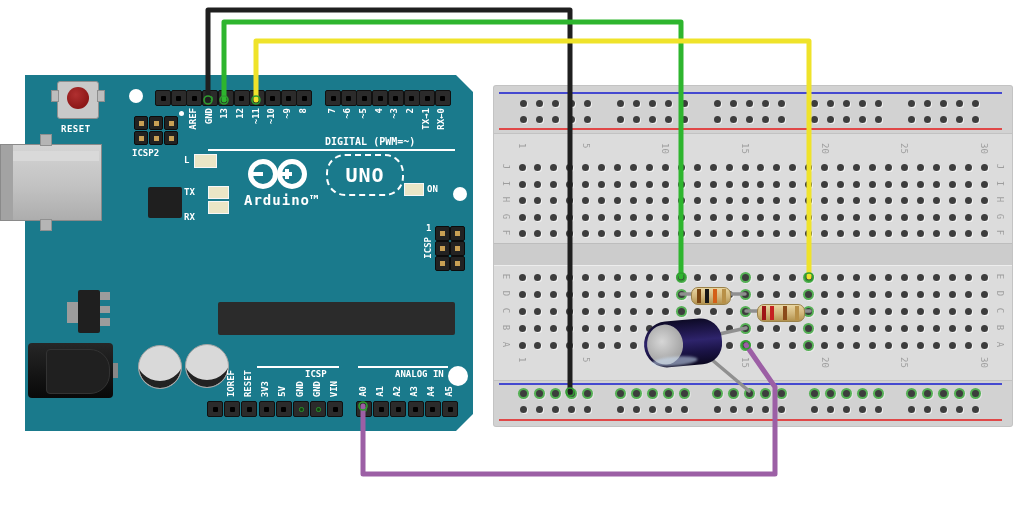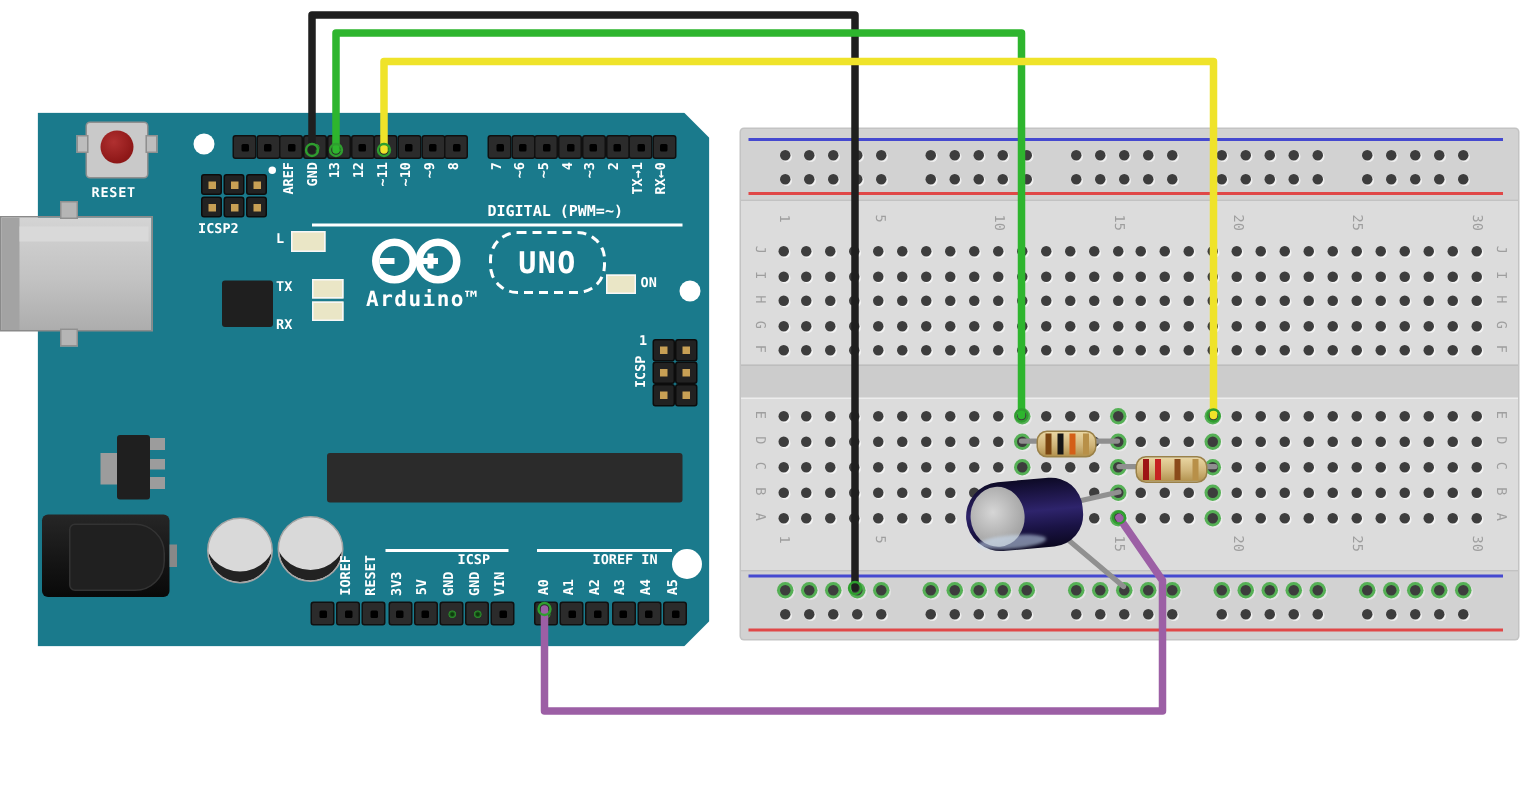--- a/index.html
+++ b/index.html
@@ -164,21 +164,21 @@
       <div class="abs" style="left:18px;top:6px;width:62px;height:43px;background:#202020;border:1px solid #333;border-radius:4px 20px 20px 4px;"></div>
     </div>
     <div class="abs" style="left:88px;top:288px;width:5px;height:15px;background:#888;"></div>
 
     <div class="capel" style="left:113px;top:270px;width:42px;height:42px;box-shadow:inset 0 -10px 0 -3px #222;"></div>
     <div class="capel" style="left:160px;top:269px;width:42px;height:42px;box-shadow:inset 0 -10px 0 -3px #222;"></div>
 
     <div class="hline" style="left:232px;top:291px;width:82px;"></div>
     <div class="abs wtxt" style="left:280px;top:294px;font-size:9px;">ICSP</div>
     <div class="hline" style="left:333px;top:291px;width:90px;"></div>
-    <div class="abs wtxt" style="left:370px;top:294px;font-size:9px;">IOREF IN</div>
+    <div class="abs wtxt" style="left:370px;top:294px;font-size:9px;">ANALOG IN</div>
 
     <div id="pow-pins"></div>
     <div id="ana-pins"></div>
   <div class="pin" style="left: 130px; top: 15px; width: 14px; height: 14px;">
         <span class="pinhole"></span>
       </div>
       <div class="pin" style="left: 145.7px; top: 15px; width: 14px; height: 14px;">
         <span class="pinhole"></span>
       </div>
       <div class="pin" style="left: 161.4px; top: 15px; width: 14px; height: 14px;">

